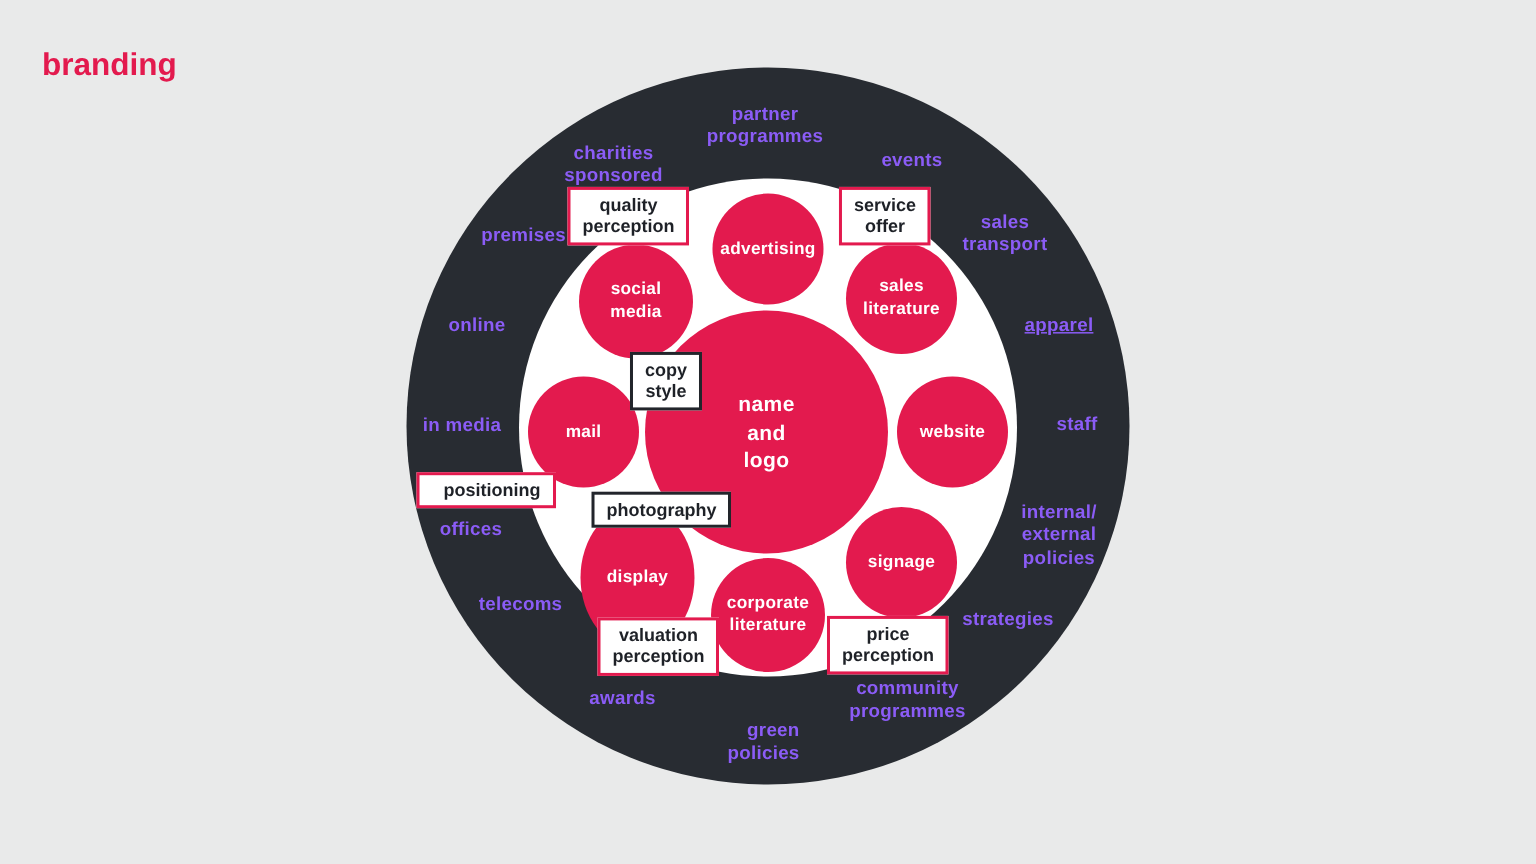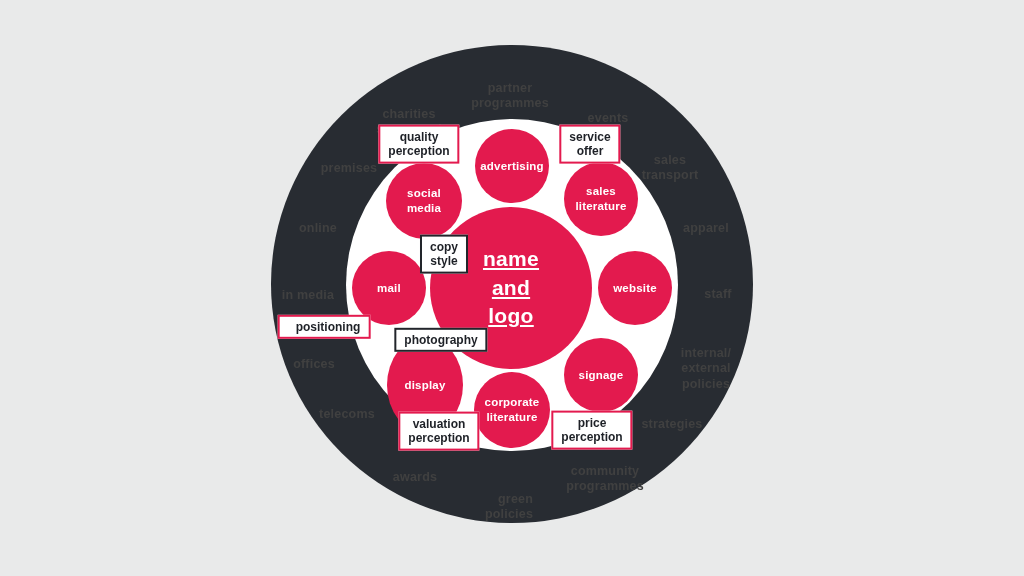--- a/index.html
+++ b/index.html
@@ -24,41 +24,42 @@
   
   .circle{position:absolute;border-radius:50%;}
   .outer-ring{background:var(--dark);}
   .inner-disc{background:#ffffff;}
   .node{
     position:absolute;border-radius:50%;background:var(--pink);color:#fff;
     display:flex;align-items:center;justify-content:center;text-align:center;
     font-weight:bold;white-space:pre-line;
   }
   .satellite{font-size:11.5px;line-height:1.3;letter-spacing:0.2px;}
-  .center-node{font-size:21px;line-height:1.35;letter-spacing:0.3px;text-decoration:underline;}
+  .center-node{font-size:14px;line-height:1.35;letter-spacing:0.3px;}
   .ring-label{
     position:absolute;transform:translate(-50%,-50%);
-    color:#404040;font-weight:bold;font-size:12.5px;line-height:1.22;
-    white-space:pre-line;text-align:center;letter-spacing:0.2px;margin-top:12px;
+    color:#8b5cf6;font-weight:bold;font-size:12.5px;line-height:1.22;
+    white-space:pre-line;text-align:center;letter-spacing:0.2px;
   }
   .label-box{
     position:absolute;transform:translate(-50%,-50%);
     background:#fff;color:var(--boxtext);
     font-weight:bold;font-size:12px;line-height:1.2;
     white-space:pre-line;text-align:center;padding:3px 8px;
     box-sizing:content-box;
   }
   .label-box.pink{border:2.5px solid var(--pink);}
   .label-box.dark{border:2px solid var(--boxborder);}
 </style>
 </head>
 <body>
 
 <div class="stage">
   <div class="brand">
+    <div class="brand-subtitle">branding</div>
   </div>
 
   <div id="diagram">
       <div class="circle outer-ring" style="left: 271px; top: 45px; width: 482px; height: 478px;"></div>
       <div class="circle inner-disc" style="left: 346px; top: 119px; width: 332px; height: 332px;"></div>
       <div class="node satellite" style="left: 475px; top: 129px; width: 74px; height: 74px;">advertising</div>
       <div class="node satellite" style="left: 564px; top: 162px; width: 74px; height: 74px;">sales
 literature</div>
       <div class="node satellite" style="left: 598px; top: 251px; width: 74px; height: 74px;">website</div>
       <div class="node satellite" style="left: 564px; top: 338px; width: 74px; height: 74px;">signage</div>
@@ -72,21 +73,21 @@
 and
 logo</div>
       <div class="ring-label" style="left: 510px; top: 84px;">partner
 programmes</div>
       <div class="ring-label" style="left: 608px; top: 107px;">events</div>
       <div class="ring-label" style="left: 409px; top: 110px;">charities
 sponsored</div>
       <div class="ring-label" style="left: 670px; top: 156px;">sales
 transport</div>
       <div class="ring-label" style="left: 349px; top: 157px;">premises</div>
-      <div class="ring-label" style="left: 706px; top: 217px;">apparel</div>
+      <div class="ring-label" style="left: 706px; top: 217px; text-decoration: underline;">apparel</div>
       <div class="ring-label" style="left: 318px; top: 217px;">online</div>
       <div class="ring-label" style="left: 718px; top: 283px;">staff</div>
       <div class="ring-label" style="left: 308px; top: 284px;">in media</div>
       <div class="ring-label" style="left: 706px; top: 357px;">internal/
 external
 policies</div>
       <div class="ring-label" style="left: 314px; top: 353px;">offices</div>
       <div class="ring-label" style="left: 672px; top: 413px;">strategies</div>
       <div class="ring-label" style="left: 347px; top: 403px;">telecoms</div>
       <div class="ring-label" style="left: 605px; top: 467px;">community

